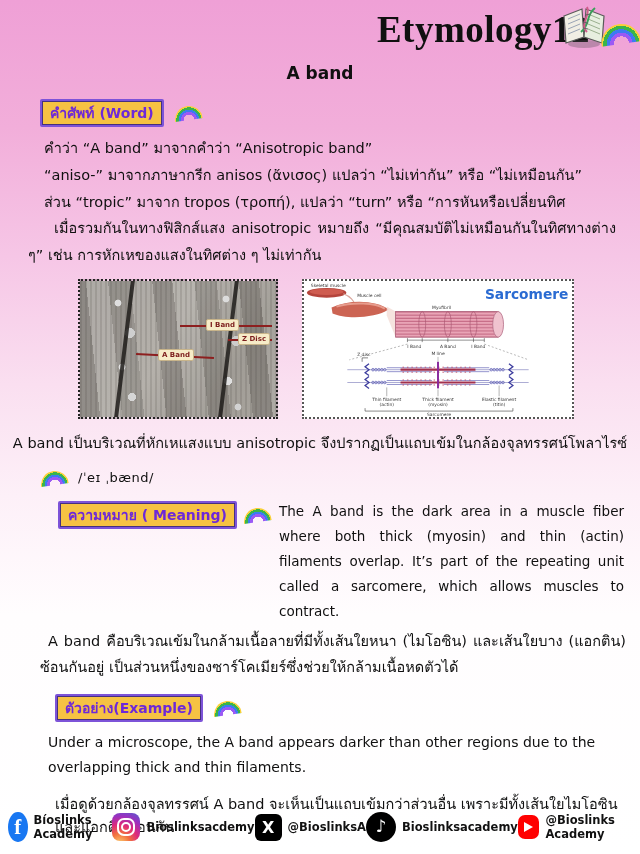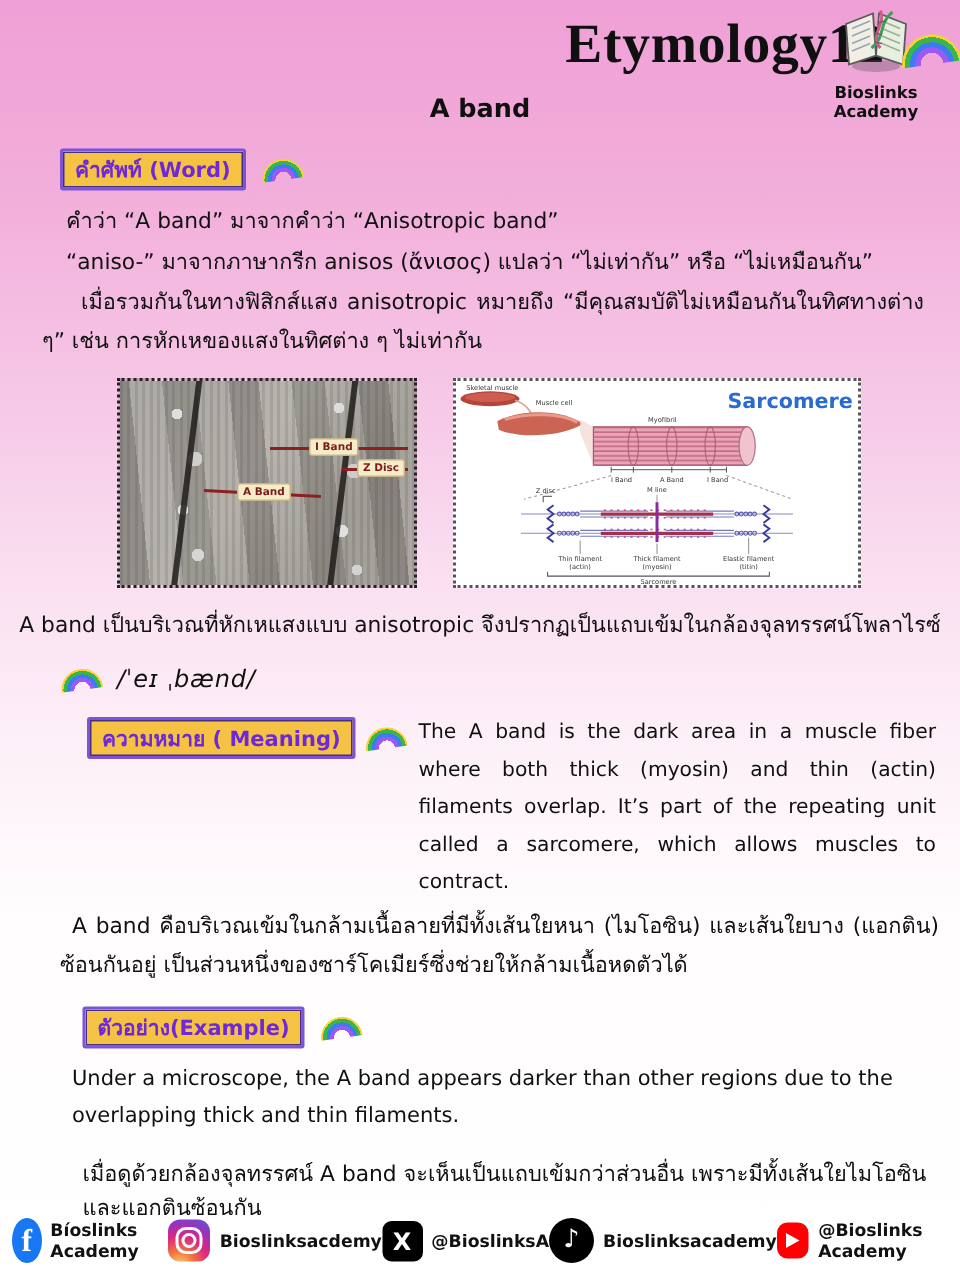--- a/index.html
+++ b/index.html
@@ -57,21 +57,21 @@
   .l-a{left:56px;top:74px;width:78px;transform:rotate(3deg);}
   .em-pill{position:absolute;font-size:7px;font-weight:bold;color:#7c1d1d;background:#f7ecc8;
            border:1px solid #c8b48a;border-radius:2px;padding:0 3px;line-height:10px;}
   .p-i{left:126px;top:38px;} .p-z{left:158px;top:52px;} .p-a{left:78px;top:68px;}
   .fig-sarc{width:268px;height:136px;border:2px dotted #555;background:#fff;}
   .fig-sarc svg{display:block;}
   .st{font-size:4.5px;fill:#333;}
   .st-title{font-size:14px;font-weight:bold;fill:#2a6bd2;}
   .caption{margin-top:12px;text-align:center;font-size:14.5px;}
   
-  .ipa{font-size:16px;letter-spacing:.5px;font-style:italic;}
+  .ipa{font-size:13px;letter-spacing:.5px;}
   
   .meaning-row{display:flex;align-items:flex-start;gap:8px;margin:14px 16px 0 45px;}
   .meaning-left{flex:0 0 182px;display:flex;align-items:center;gap:6px;margin-top:2px;padding-left:13px;}
   .meaning-en{margin:0;flex:1;font-size:13.5px;line-height:1.85;text-align:justify;}
   .meaning-th{margin:4px 14px 0 40px;font-size:14.5px;line-height:1.8;text-align:justify;text-indent:8px;}
   
   .example-en{margin:8px 22px 0 48px;font-size:14px;line-height:1.8;}
   .example-th{margin:12px 22px 0 55px;font-size:14.5px;}
   
   .footer{position:absolute;left:0;right:0;bottom:12px;display:flex;align-items:center;
@@ -103,33 +103,33 @@
     <svg width="54" height="46" viewBox="0 0 54 46">
       <ellipse cx="27" cy="40" rx="16" ry="4" fill="rgba(90,80,90,.35)"></ellipse>
       <path d="M7 12 L25 5 L27 33 L9 39 Z" fill="#f1eee4" stroke="#5a5a5a" stroke-width="1.2"></path>
       <path d="M47 12 L29 5 L27 33 L45 39 Z" fill="#e7efe0" stroke="#5a5a5a" stroke-width="1.2"></path>
       <path d="M11 15 L23 10 M11 20 L23 15 M11 25 L23 20 M11 30 L23 25" stroke="#9aa4b5" stroke-width="1"></path>
       <path d="M43 15 L31 10 M43 20 L31 15 M43 25 L31 20 M43 30 L31 25" stroke="#9bb08f" stroke-width="1"></path>
       <path d="M24 28 C 34 20, 28 12, 38 4" stroke="#3aa05a" stroke-width="2" fill="none"></path>
       <path d="M30 28 C 22 20, 34 12, 30 3" stroke="#d05a8a" stroke-width="2" fill="none"></path>
       <path d="M26 24 L31 25 M26 18 L31 19 M28 11 L34 10" stroke="#666" stroke-width="1"></path>
     </svg>
-    <div class="brand-label">Bioslinks Academy</div>
   </div>
 
   <h1 class="title"><span>Etymology12</span><span class="rainbow rainbow-lg"></span></h1>
   <h2 class="subtitle">A band</h2>
 
   <div class="chip-row chip-row-word">
     <span class="chip">คำศัพท์ (Word)</span>
     <span class="rainbow"></span>
   </div>
   <div class="word-lines">
     <div class="tline">คำว่า “A band” มาจากคำว่า “Anisotropic band”</div>
     <div class="tline">“aniso-” มาจากภาษากรีก anisos (ἄνισος) แปลว่า “ไม่เท่ากัน” หรือ “ไม่เหมือนกัน”</div>
+    <div class="tline">ส่วน “tropic” มาจาก tropos (τροπή), แปลว่า “turn” หรือ “การหันหรือเปลี่ยนทิศ</div>
     <div class="tline tjustify">เมื่อรวมกันในทางฟิสิกส์แสง anisotropic หมายถึง “มีคุณสมบัติไม่เหมือนกันในทิศทางต่าง ๆ” เช่น การหักเหของแสงในทิศต่าง ๆ ไม่เท่ากัน</div>
   </div>
 
   <div class="figures">
 
     <div class="fig-em">
       <div class="zline z1"></div>
       <div class="zline z2"></div>
       <div class="em-line l-i"></div>
       <div class="em-line l-z"></div>

